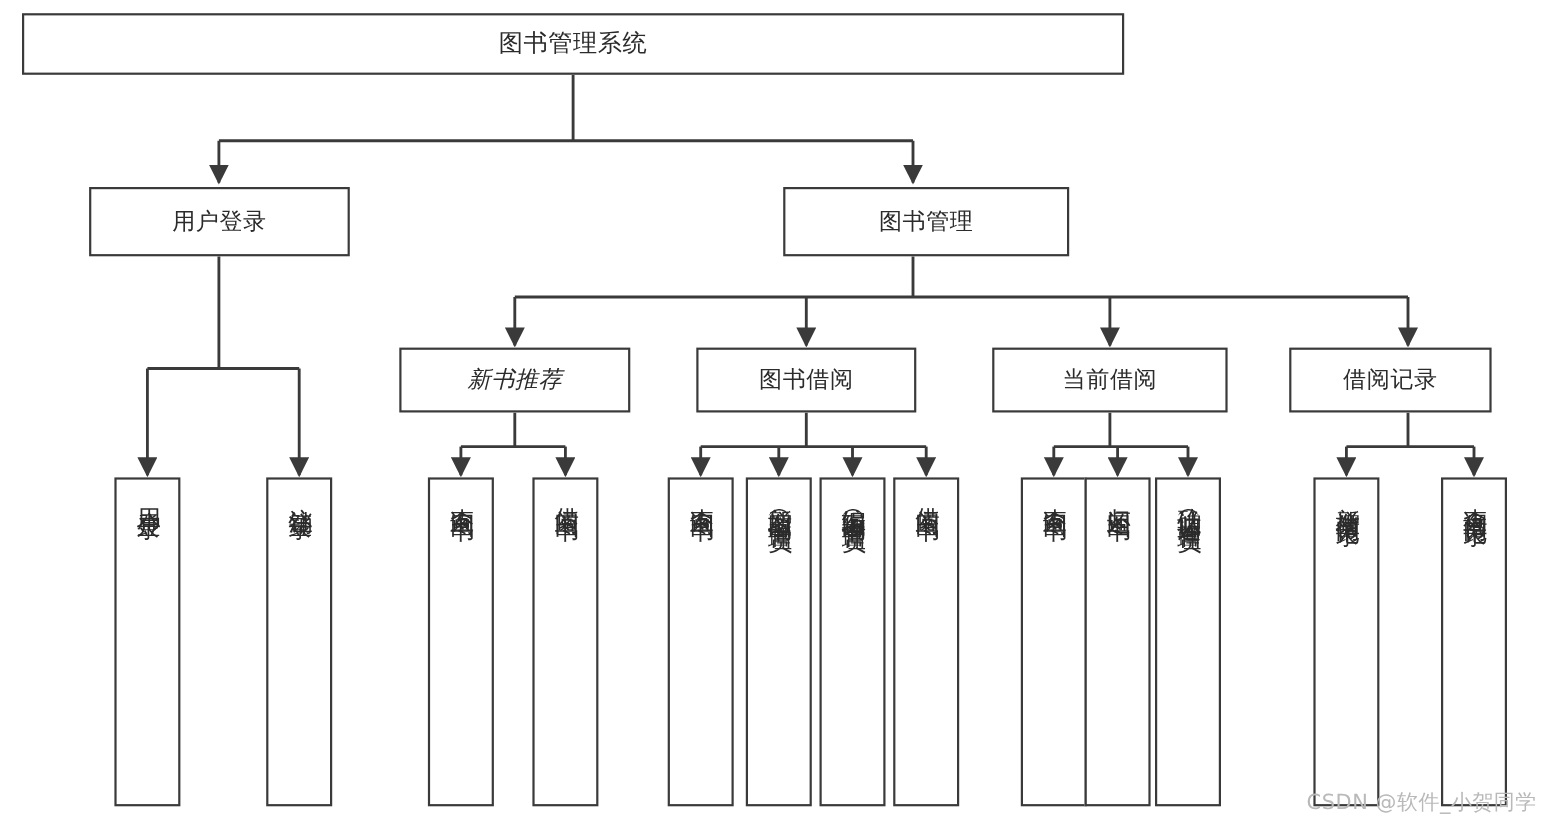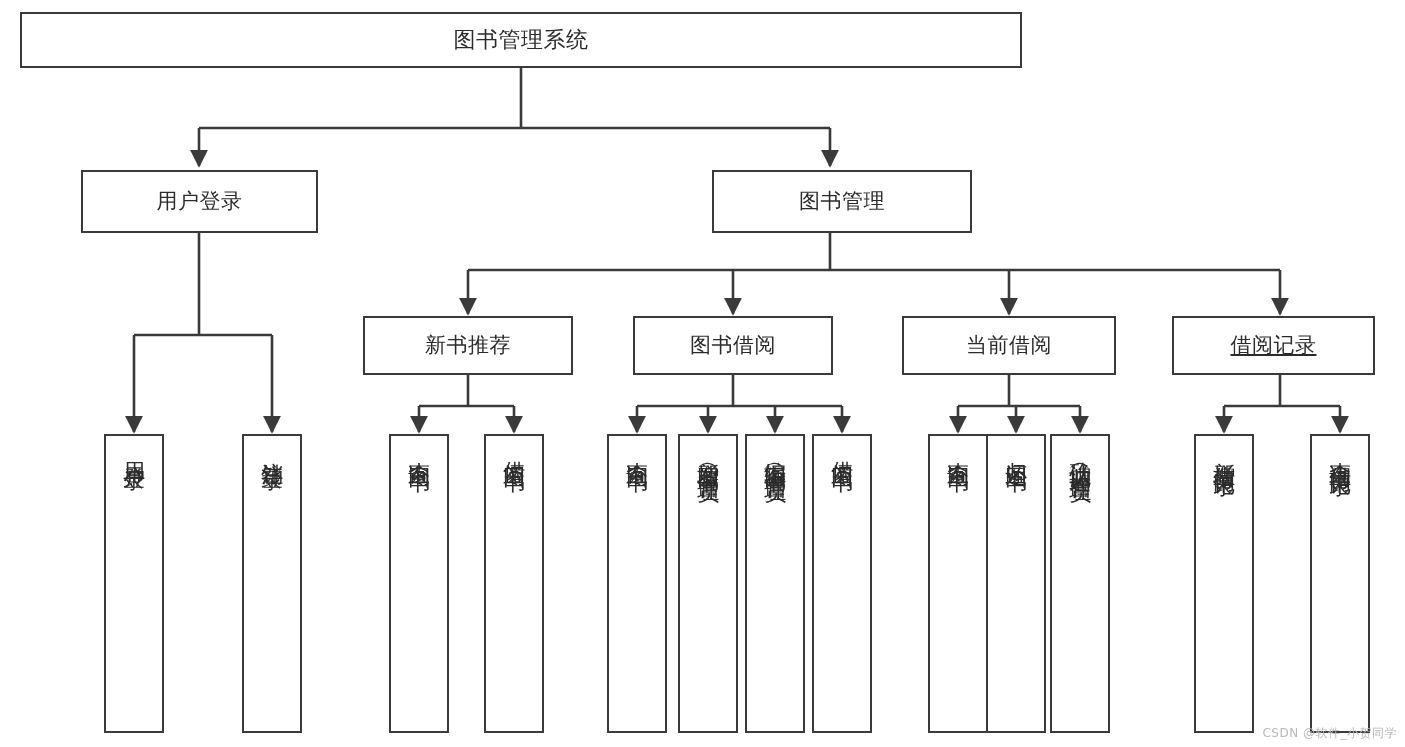--- a/index.html
+++ b/index.html
@@ -61,21 +61,21 @@
     text-orientation: upright;
     font-size: 22px;
     line-height: 1.02;
     letter-spacing: 3px;
     max-height: 280px;
   }
   #watermark {
     position: absolute;
     right: 8px;
     bottom: 5px;
-    font-size: 12px;
+    font-size: 19px;
     color: #b9b9b9;
     letter-spacing: 0.5px;
     white-space: nowrap;
     font-family: "DejaVu Sans", "Liberation Sans", sans-serif;
   }
 </style>
 </head>
 <body>
 
 <div id="canvas">
@@ -135,33 +135,33 @@
   </div>
 
   <div class="node h" style="left:81px; top:170px; width:237px; height:63px;">
     <span class="lbl">用户登录</span>
   </div>
 
   <div class="node h" style="left:712px; top:170px; width:260px; height:63px;">
     <span class="lbl">图书管理</span>
   </div>
 
-  <div class="node h" style="left:363px; top:316px; width:210px; height:59px;">
+  <div class="node h" style="left:363px; top:316px; width:210px; height:59px;font-style:italic;">
     <span class="lbl">新书推荐</span>
   </div>
 
   <div class="node h" style="left:902px; top:316px; width:214px; height:59px;">
     <span class="lbl">当前借阅</span>
   </div>
 
   <div class="node h" style="left:633px; top:316px; width:200px; height:59px;">
     <span class="lbl">图书借阅</span>
   </div>
 
-  <div class="node h" style="left:1172px; top:316px; width:203px; height:59px;text-decoration:underline;">
+  <div class="node h" style="left:1172px; top:316px; width:184px; height:59px;">
     <span class="lbl">借阅记录</span>
   </div>
 
   <div class="node v" style="left:104px; top:434px; width:60px; height:299px;">
     <span class="lbl">用户登录</span>
   </div>
 
   <div class="node v" style="left:242px; top:434px; width:60px; height:299px;">
     <span class="lbl">注销登录</span>
   </div>

